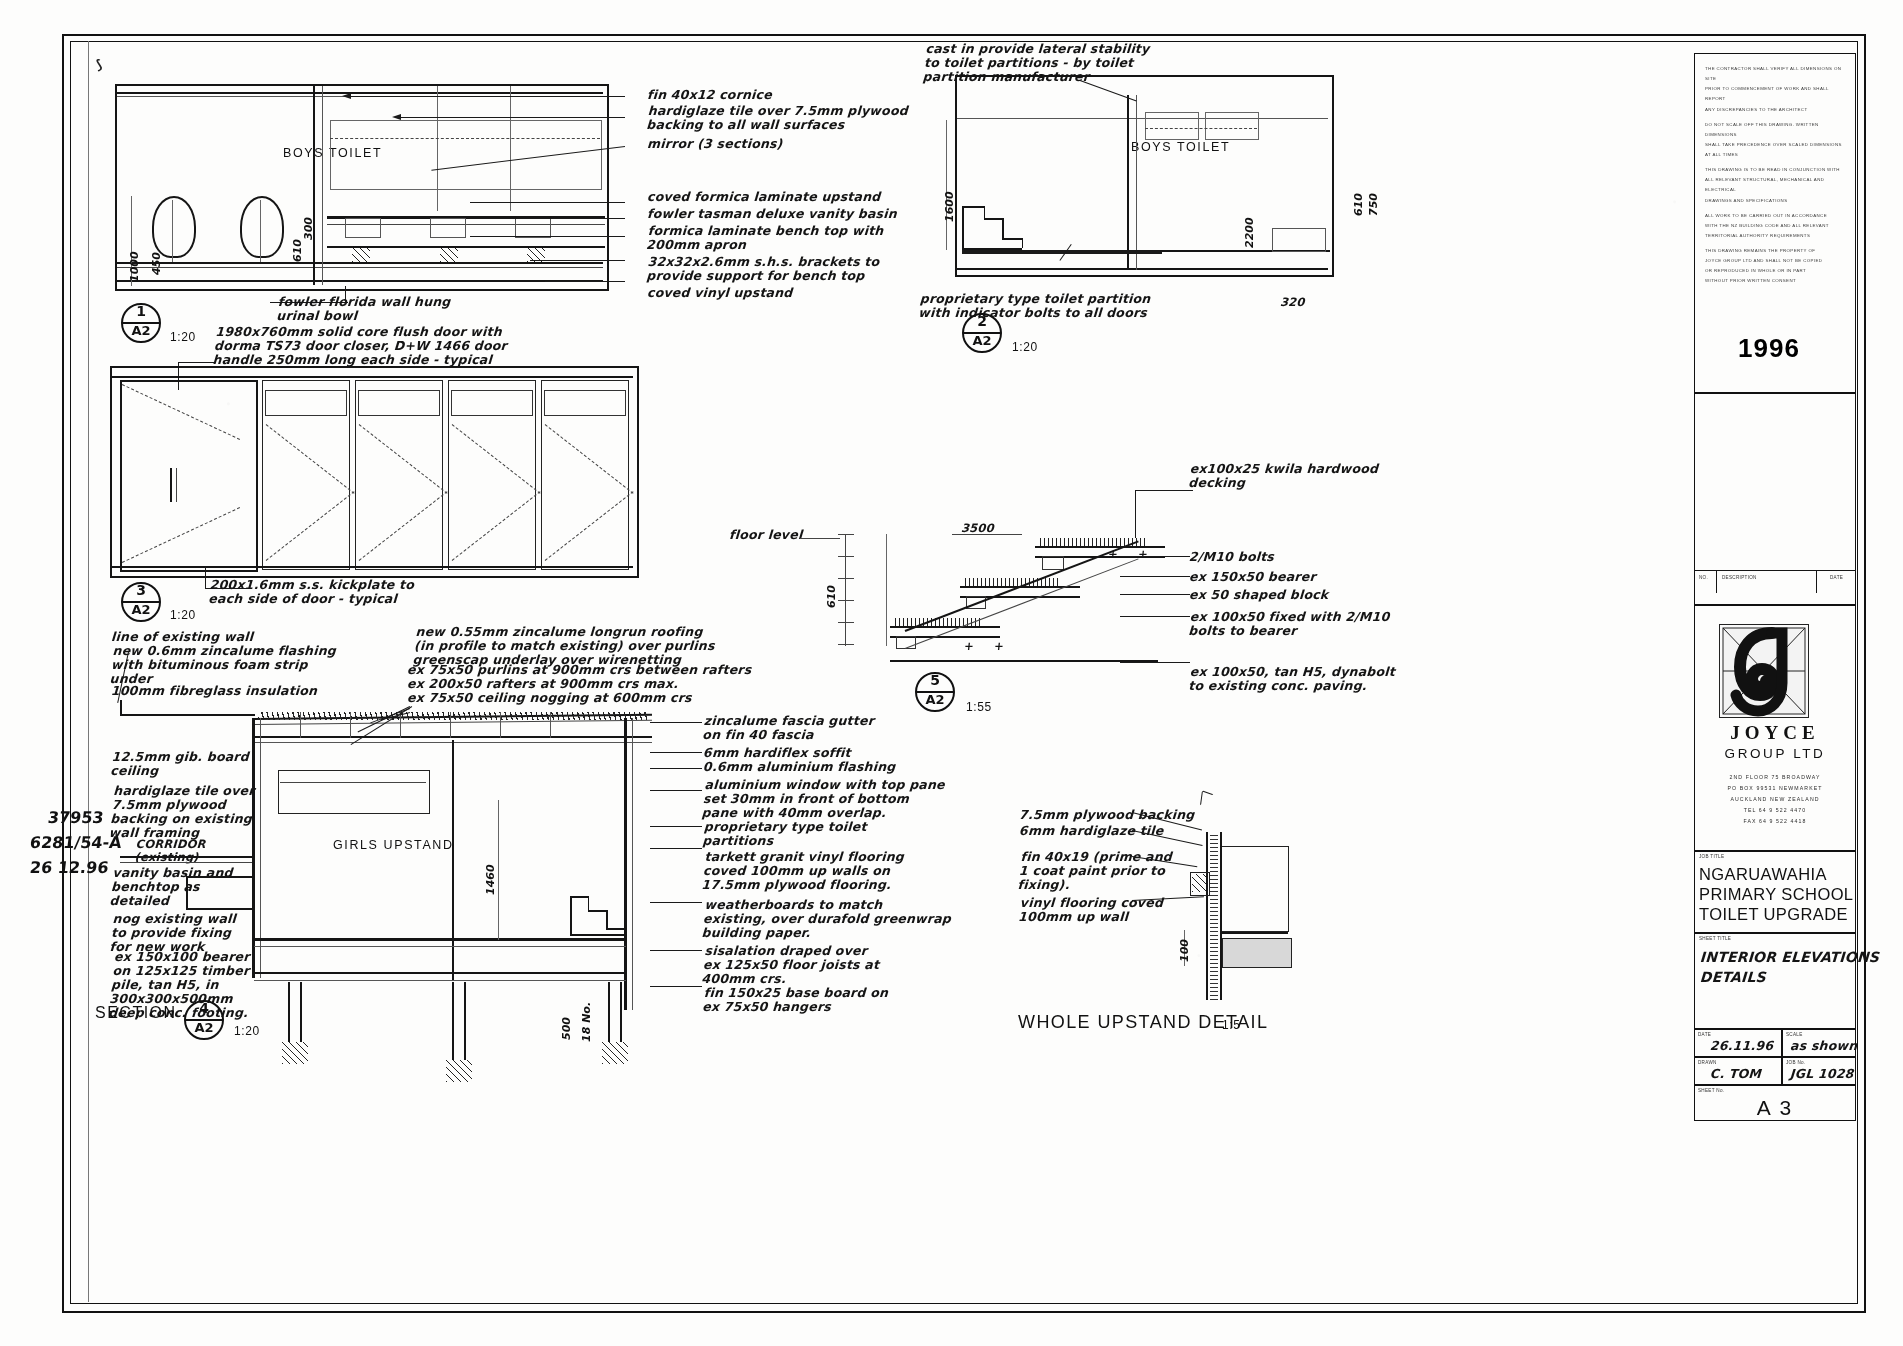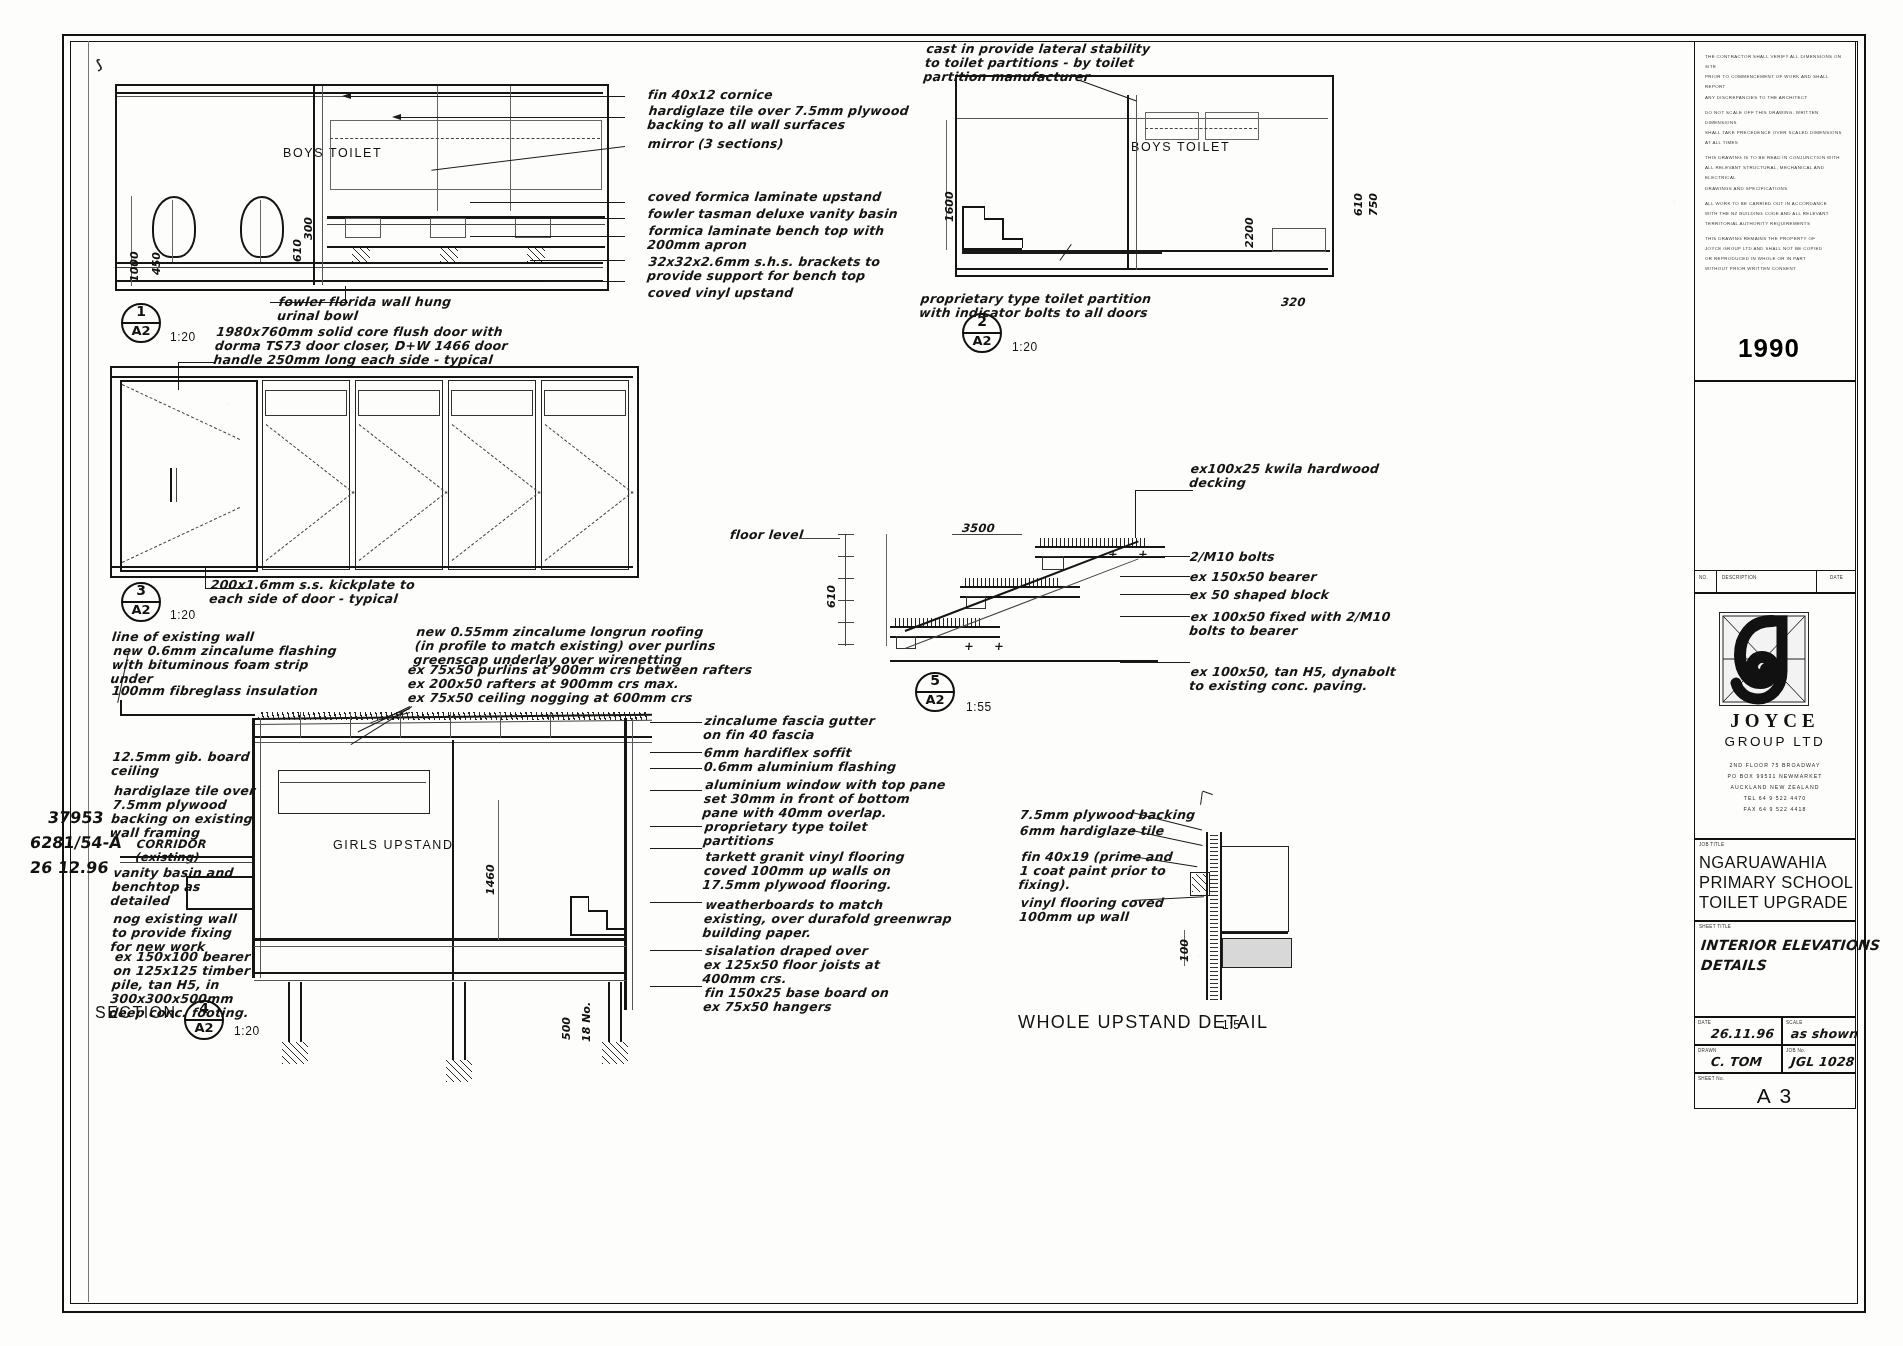--- a/index.html
+++ b/index.html
@@ -59,21 +59,21 @@
        border-bottom:3.5px solid transparent;}
   .arw.l{border-right:9px solid #1a1a1a;}
 
   
   .vtxt{position:absolute;font-family:"DejaVu Sans",sans-serif;font-weight:700;
         font-style:italic;font-size:11px;
         transform:rotate(-90deg);transform-origin:left top;white-space:nowrap;}
 
   
   #tb{position:absolute;left:1694px;top:41px;width:162px;height:1261px;}
-  #tb .cell{position:absolute;border:1.5px solid #111;box-sizing:border-box;}
+  #tb .cell{position:absolute;border:1.5px solid #111;box-sizing:border-box;margin-top:12px;}
   .tb-lbl{position:absolute;font-size:4.6px;letter-spacing:.3px;color:#333;
           font-family:"Liberation Sans",sans-serif;}
   .blur{color:#3b3b3b;}
 
   .logo-box{position:absolute;left:24px;top:18px;width:88px;height:92px;
             border:1px solid #222;background:#fafafa;overflow:hidden;}
 
   .co-name{font-family:"Liberation Serif",serif;font-weight:700;
       font-size:19px;letter-spacing:5px;text-align:center;}
   .co-sub{font-family:"Liberation Sans",sans-serif;font-size:13.5px;
@@ -554,21 +554,21 @@
     <div class="hand hs" style="position:absolute;left:1196px;top:790px;transform:rotate(-40deg);">⟋⟍</div>
 
     <div class="tech" style="position:absolute;left:1018px;top:1012px;font-size:18px;letter-spacing:1.4px;">WHOLE UPSTAND DETAIL</div>
     <div class="scl" style="left:1222px;top:1018px;">1:5</div>
   </div>
 
   <div class="stamp" style="left:48px;top:808px;">37953</div>
   <div class="stamp" style="left:30px;top:833px;">6281/54-A</div>
   <div class="stamp" style="left:30px;top:858px;">26 12.96</div>
 
-  <div id="year">1990</div>
+  <div id="year">1996</div>
 
   <div id="tb">
 
     <div class="cell" style="left:0;top:0;width:162px;height:340px;">
       <div style="position:absolute;left:10px;top:10px;right:10px;line-height:2.3;
            font-size:4.4px;letter-spacing:.4px;color:#3a3a3a;">
         <div>THE CONTRACTOR SHALL VERIFY ALL DIMENSIONS ON SITE</div>
         <div>PRIOR TO COMMENCEMENT OF WORK AND SHALL REPORT</div>
         <div>ANY DISCREPANCIES TO THE ARCHITECT</div>
         <div style="height:5px"></div>

